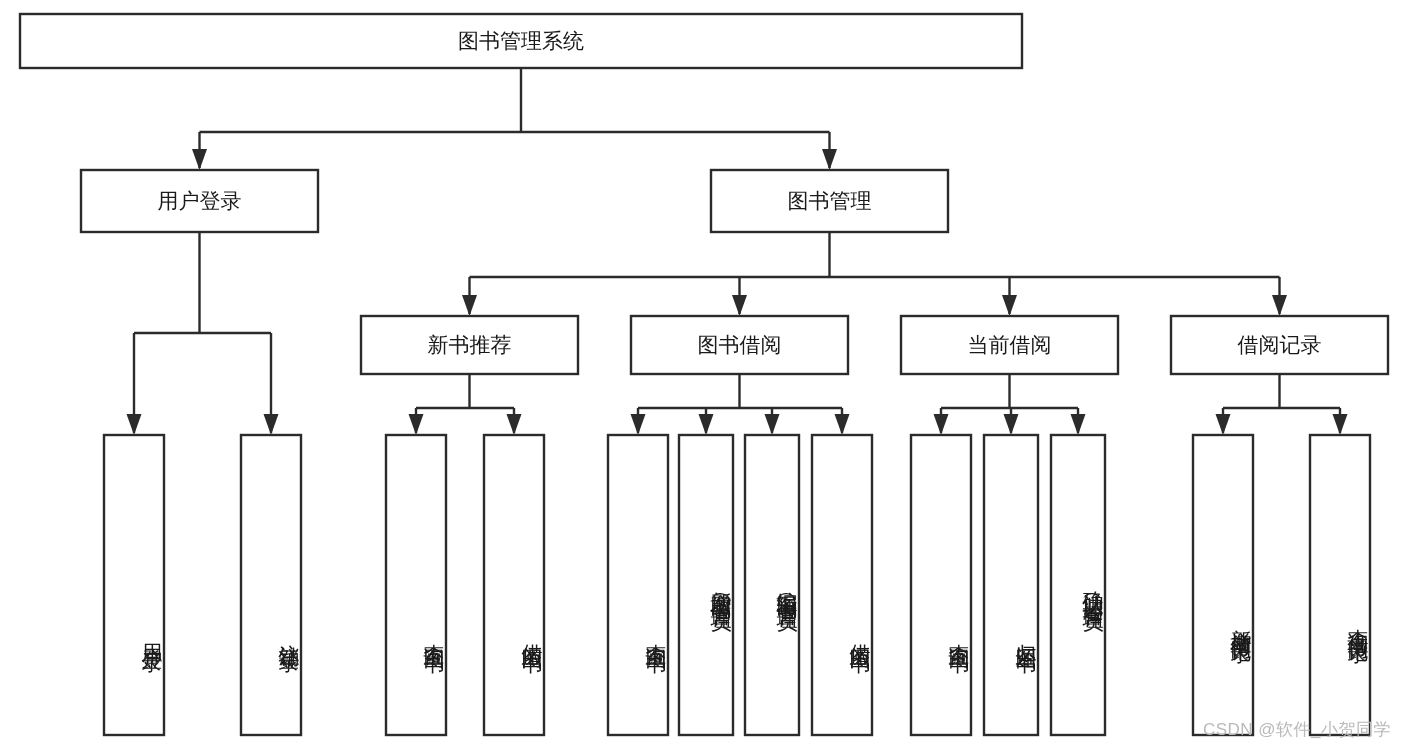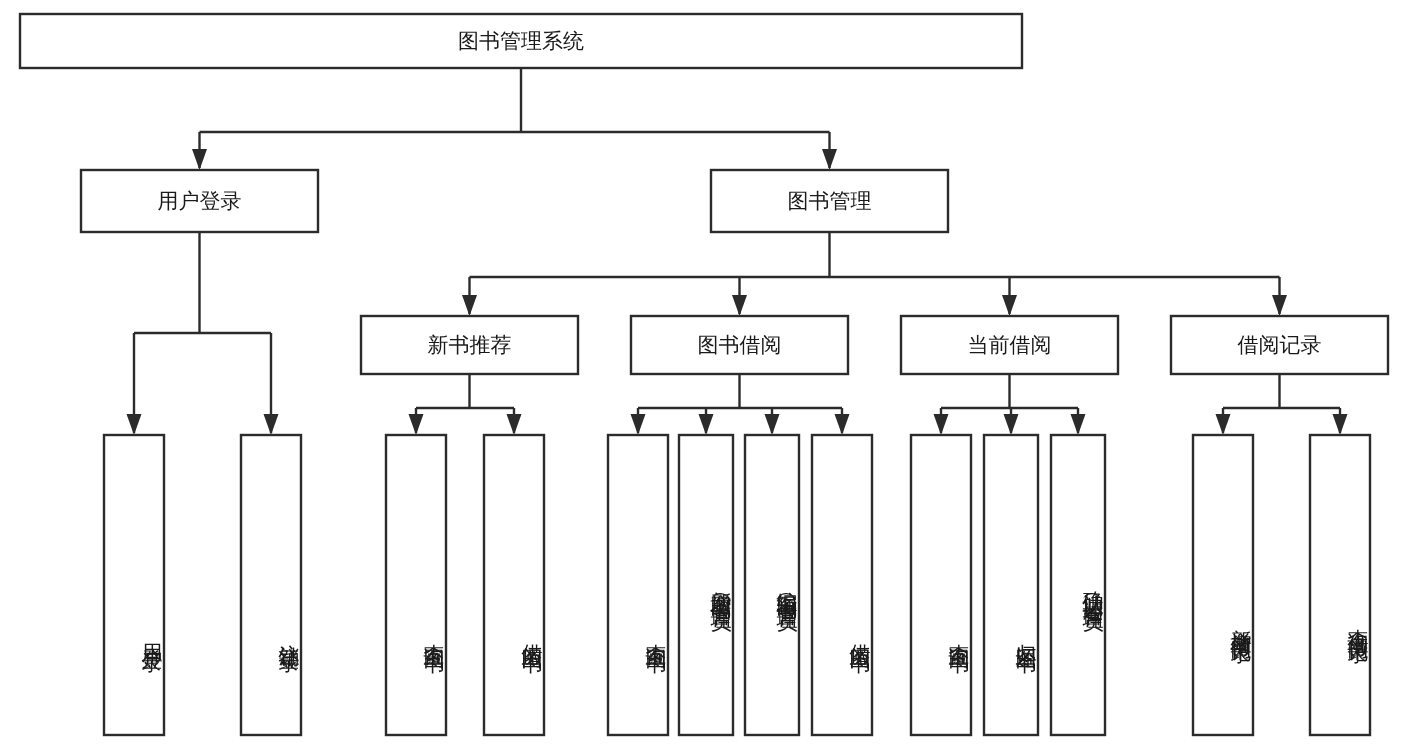--- a/index.html
+++ b/index.html
@@ -178,13 +178,14 @@
       <div class="leaf-label-v" style="left: 679px; top: 445px; width: 54px; height: 284px;">新增图书（管理员）</div>
       <div class="leaf-label-v" style="left: 745px; top: 445px; width: 54px; height: 284px;">编辑图书（管理员）</div>
       <div class="leaf-label-v" style="left: 812px; top: 537px; width: 60px; height: 192px;">借阅图书</div>
       <div class="leaf-label-v" style="left: 911px; top: 537px; width: 60px; height: 192px;">查询图书</div>
       <div class="leaf-label-v" style="left: 984px; top: 537px; width: 54px; height: 192px;">归还图书</div>
       <div class="leaf-label-v" style="left: 1051px; top: 445px; width: 54px; height: 284px;">确认归还（管理员）</div>
       <div class="leaf-label-v" style="left: 1193px; top: 513px; width: 60px; height: 216px;">新增借阅记录</div>
       <div class="leaf-label-v" style="left: 1310px; top: 513px; width: 60px; height: 216px;">查询借阅记录</div>
     </div>
 
+  <div class="watermark">CSDN @软件_小贺同学</div>
 </div>
 
 </body></html>

